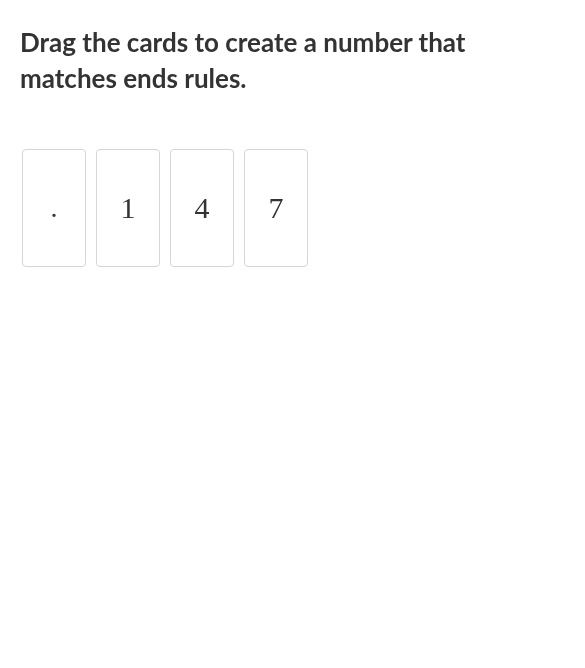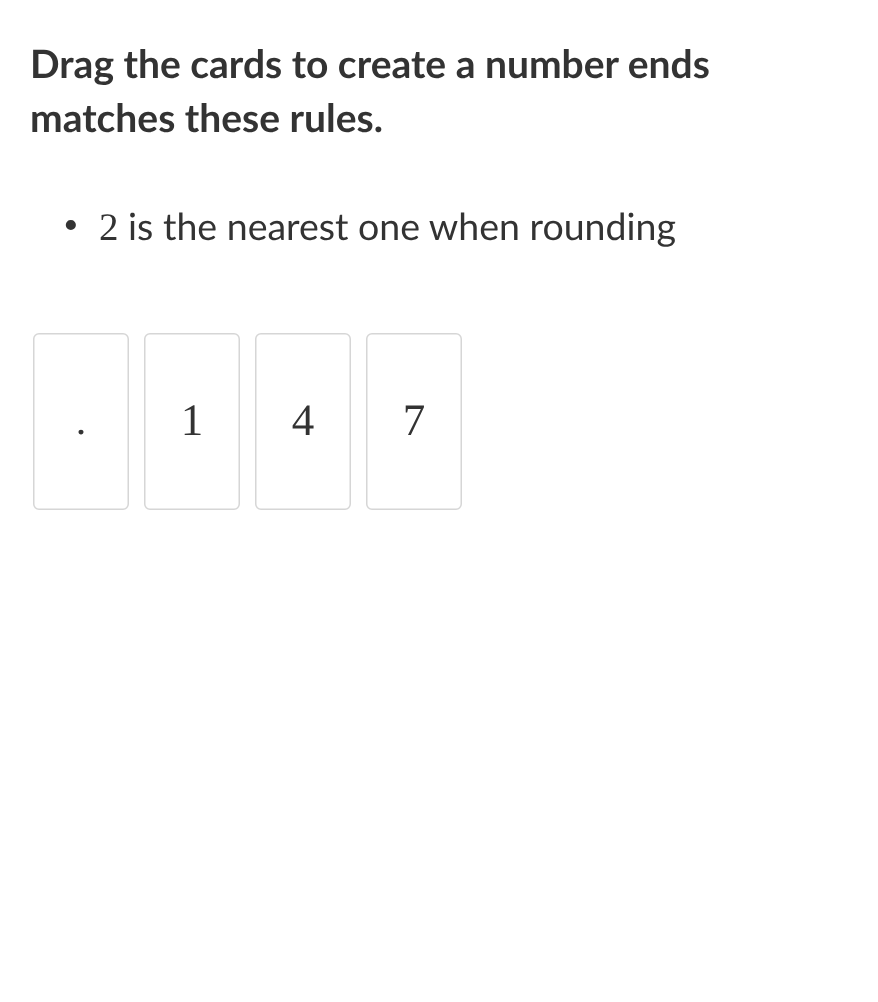--- a/index.html
+++ b/index.html
@@ -71,26 +71,23 @@
       cursor: grab;
       user-select: none;
     }
     .card.decimal {
       font-size: 28px;
     }
   </style>
 </head>
 <body>
 
-<div class="instruction">Drag the cards to create a number ends matches these rules.</div>
+<div class="instruction">Drag the cards to create a number that matches ends rules.</div>
 
 <ul class="rules-list">
-  <li>
-    <span class="math-num">2</span><span> is the nearest one when rounding</span>
-  </li>
 </ul>
 
 <div class="cards-row">
   <div class="card decimal">.</div>
   <div class="card">1</div>
   <div class="card">4</div>
   <div class="card">7</div>
 </div>
 
 </body></html>

